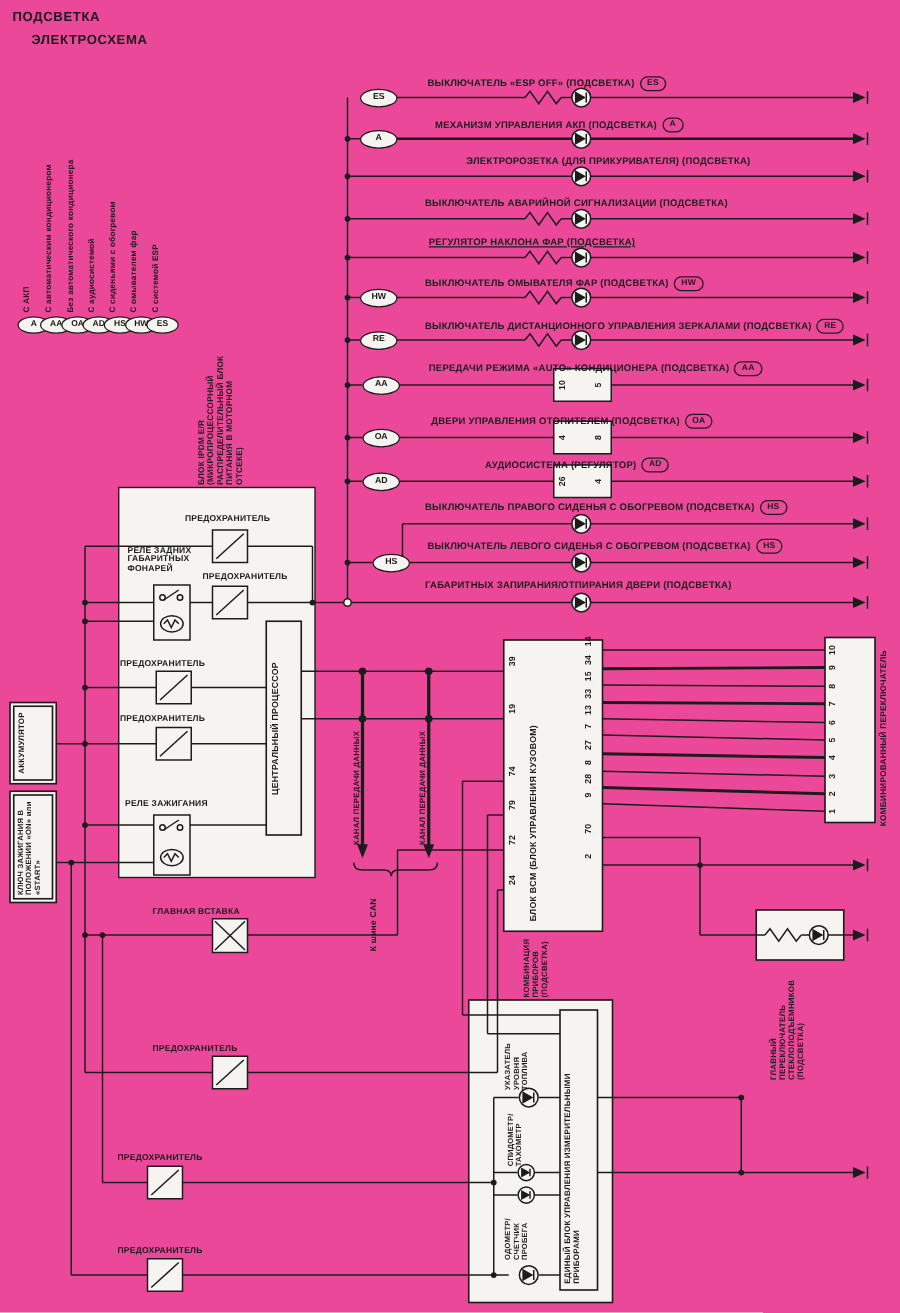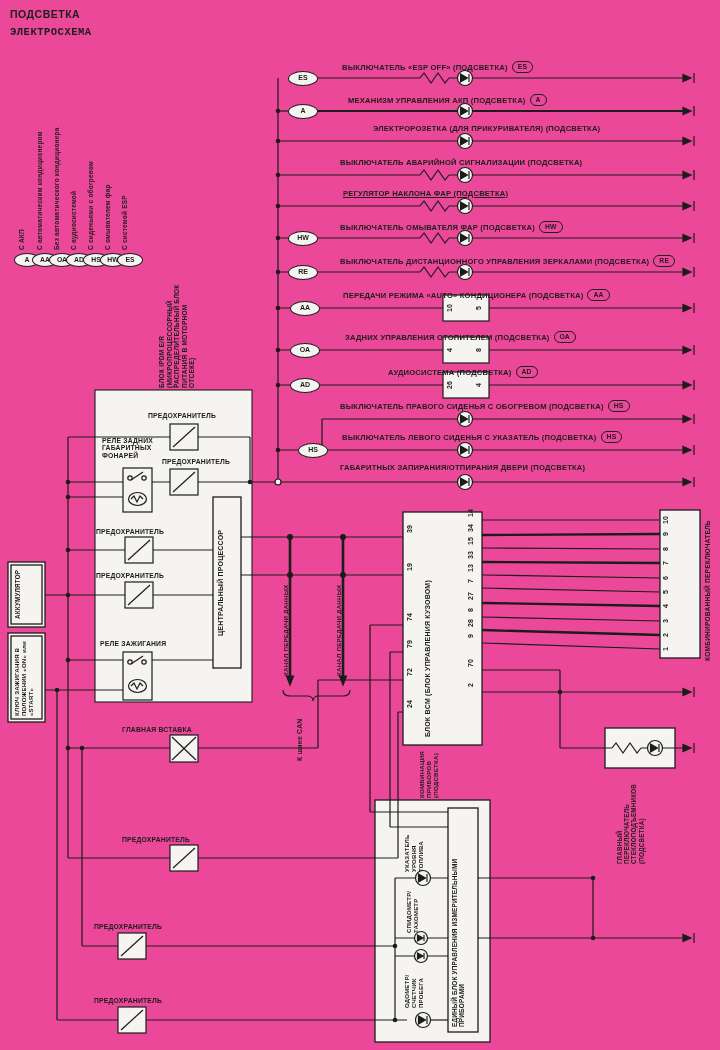--- a/index.html
+++ b/index.html
@@ -347,21 +347,21 @@
     <text x="452" y="308" transform="rotate(-90 452 308)">10</text>
     <text x="481" y="308" transform="rotate(-90 481 308)">5</text>
     <text x="452" y="350" transform="rotate(-90 452 350)">4</text>
     <text x="481" y="350" transform="rotate(-90 481 350)">8</text>
     <text x="452" y="385" transform="rotate(-90 452 385)">26</text>
     <text x="481" y="385" transform="rotate(-90 481 385)">4</text>
   </g>
 </svg>
 
 <div class="title" style="left:10px;top:8px;">ПОДСВЕТКА</div>
-<div class="title" style="left:10px;top:26px;font-family:Liberation Mono, monospace;">ЭЛЕКТРОСХЕМА</div>
+<div class="title" style="left:25px;top:26px;">ЭЛЕКТРОСХЕМА</div>
 
 <div>
   <div class="vt" style="left:18px;top:92px;width:16px;height:158px;font-size:6.5px;">С АКП</div>
   <div class="vt" style="left:36px;top:92px;width:16px;height:158px;font-size:6.5px;">С автоматическим кондиционером</div>
   <div class="vt" style="left:53px;top:92px;width:16px;height:158px;font-size:6.5px;">Без автоматического кондиционера</div>
   <div class="vt" style="left:70px;top:92px;width:16px;height:158px;font-size:6.5px;">С аудиосистемой</div>
   <div class="vt" style="left:87px;top:92px;width:16px;height:158px;font-size:6.5px;">С сиденьями с обогревом</div>
   <div class="vt" style="left:104px;top:92px;width:16px;height:158px;font-size:6.5px;">С омывателем фар</div>
   <div class="vt" style="left:121px;top:92px;width:16px;height:158px;font-size:6.5px;">С системой ESP</div>
   <div class="legend-oval" style="left:14px;top:253px;">А</div>
@@ -375,24 +375,24 @@
 
 <div>
   <div class="lbl row-lbl" style="left:342px;top:61px;"><span>ВЫКЛЮЧАТЕЛЬ «ESP OFF» (ПОДСВЕТКА)</span><span class="oval-inline">ES</span></div>
   <div class="lbl row-lbl" style="left:348px;top:94px;"><span>МЕХАНИЗМ УПРАВЛЕНИЯ АКП (ПОДСВЕТКА)</span><span class="oval-inline">А</span></div>
   <div class="lbl row-lbl" style="left:340px;top:124px;margin-left:33px;"><span>ЭЛЕКТРОРОЗЕТКА (ДЛЯ ПРИКУРИВАТЕЛЯ) (ПОДСВЕТКА)</span></div>
   <div class="lbl row-lbl" style="left:340px;top:158px;"><span>ВЫКЛЮЧАТЕЛЬ АВАРИЙНОЙ СИГНАЛИЗАЦИИ (ПОДСВЕТКА)</span></div>
   <div class="lbl row-lbl" style="left:343px;top:189px;text-decoration:underline;"><span>РЕГУЛЯТОР НАКЛОНА ФАР (ПОДСВЕТКА)</span></div>
   <div class="lbl row-lbl" style="left:340px;top:221px;"><span>ВЫКЛЮЧАТЕЛЬ ОМЫВАТЕЛЯ ФАР (ПОДСВЕТКА)</span><span class="oval-inline">HW</span></div>
   <div class="lbl row-lbl" style="left:340px;top:255px;"><span>ВЫКЛЮЧАТЕЛЬ ДИСТАНЦИОННОГО УПРАВЛЕНИЯ ЗЕРКАЛАМИ (ПОДСВЕТКА)</span><span class="oval-inline">RE</span></div>
   <div class="lbl row-lbl" style="left:343px;top:289px;"><span>ПЕРЕДАЧИ РЕЖИМА «AUTO» КОНДИЦИОНЕРА (ПОДСВЕТКА)</span><span class="oval-inline">АА</span></div>
-  <div class="lbl row-lbl" style="left:345px;top:331px;"><span>ЗАДНИХ УПРАВЛЕНИЯ ОТОПИТЕЛЕМ (ПОДСВЕТКА)</span><span class="oval-inline">ОА</span></div>
-  <div class="lbl row-lbl" style="left:388px;top:366px;"><span>АУДИОСИСТЕМА (ПОДСВЕТКА)</span><span class="oval-inline">AD</span></div>
+  <div class="lbl row-lbl" style="left:345px;top:331px;"><span>ДВЕРИ УПРАВЛЕНИЯ ОТОПИТЕЛЕМ (ПОДСВЕТКА)</span><span class="oval-inline">ОА</span></div>
+  <div class="lbl row-lbl" style="left:388px;top:366px;"><span>АУДИОСИСТЕМА (РЕГУЛЯТОР)</span><span class="oval-inline">AD</span></div>
   <div class="lbl row-lbl" style="left:340px;top:400px;"><span>ВЫКЛЮЧАТЕЛЬ ПРАВОГО СИДЕНЬЯ С ОБОГРЕВОМ (ПОДСВЕТКА)</span><span class="oval-inline">HS</span></div>
-  <div class="lbl row-lbl" style="left:342px;top:431px;"><span>ВЫКЛЮЧАТЕЛЬ ЛЕВОГО СИДЕНЬЯ С УКАЗАТЕЛЬ (ПОДСВЕТКА)</span><span class="oval-inline">HS</span></div>
+  <div class="lbl row-lbl" style="left:342px;top:431px;"><span>ВЫКЛЮЧАТЕЛЬ ЛЕВОГО СИДЕНЬЯ С ОБОГРЕВОМ (ПОДСВЕТКА)</span><span class="oval-inline">HS</span></div>
   <div class="lbl row-lbl" style="left:340px;top:463px;"><span>ГАБАРИТНЫХ ЗАПИРАНИЯ/ОТПИРАНИЯ ДВЕРИ (ПОДСВЕТКА)</span></div>
 </div>
 
 <div>
   <div class="oval" style="left:288px;top:71px;width:28px;height:13px;">ES</div>
   <div class="oval" style="left:288px;top:104px;width:28px;height:13px;">А</div>
   <div class="oval" style="left:288px;top:231px;width:28px;height:13px;">HW</div>
   <div class="oval" style="left:288px;top:265px;width:28px;height:13px;">RE</div>
   <div class="oval" style="left:290px;top:301px;width:28px;height:13px;">АА</div>
   <div class="oval" style="left:290px;top:343px;width:28px;height:13px;">ОА</div>

